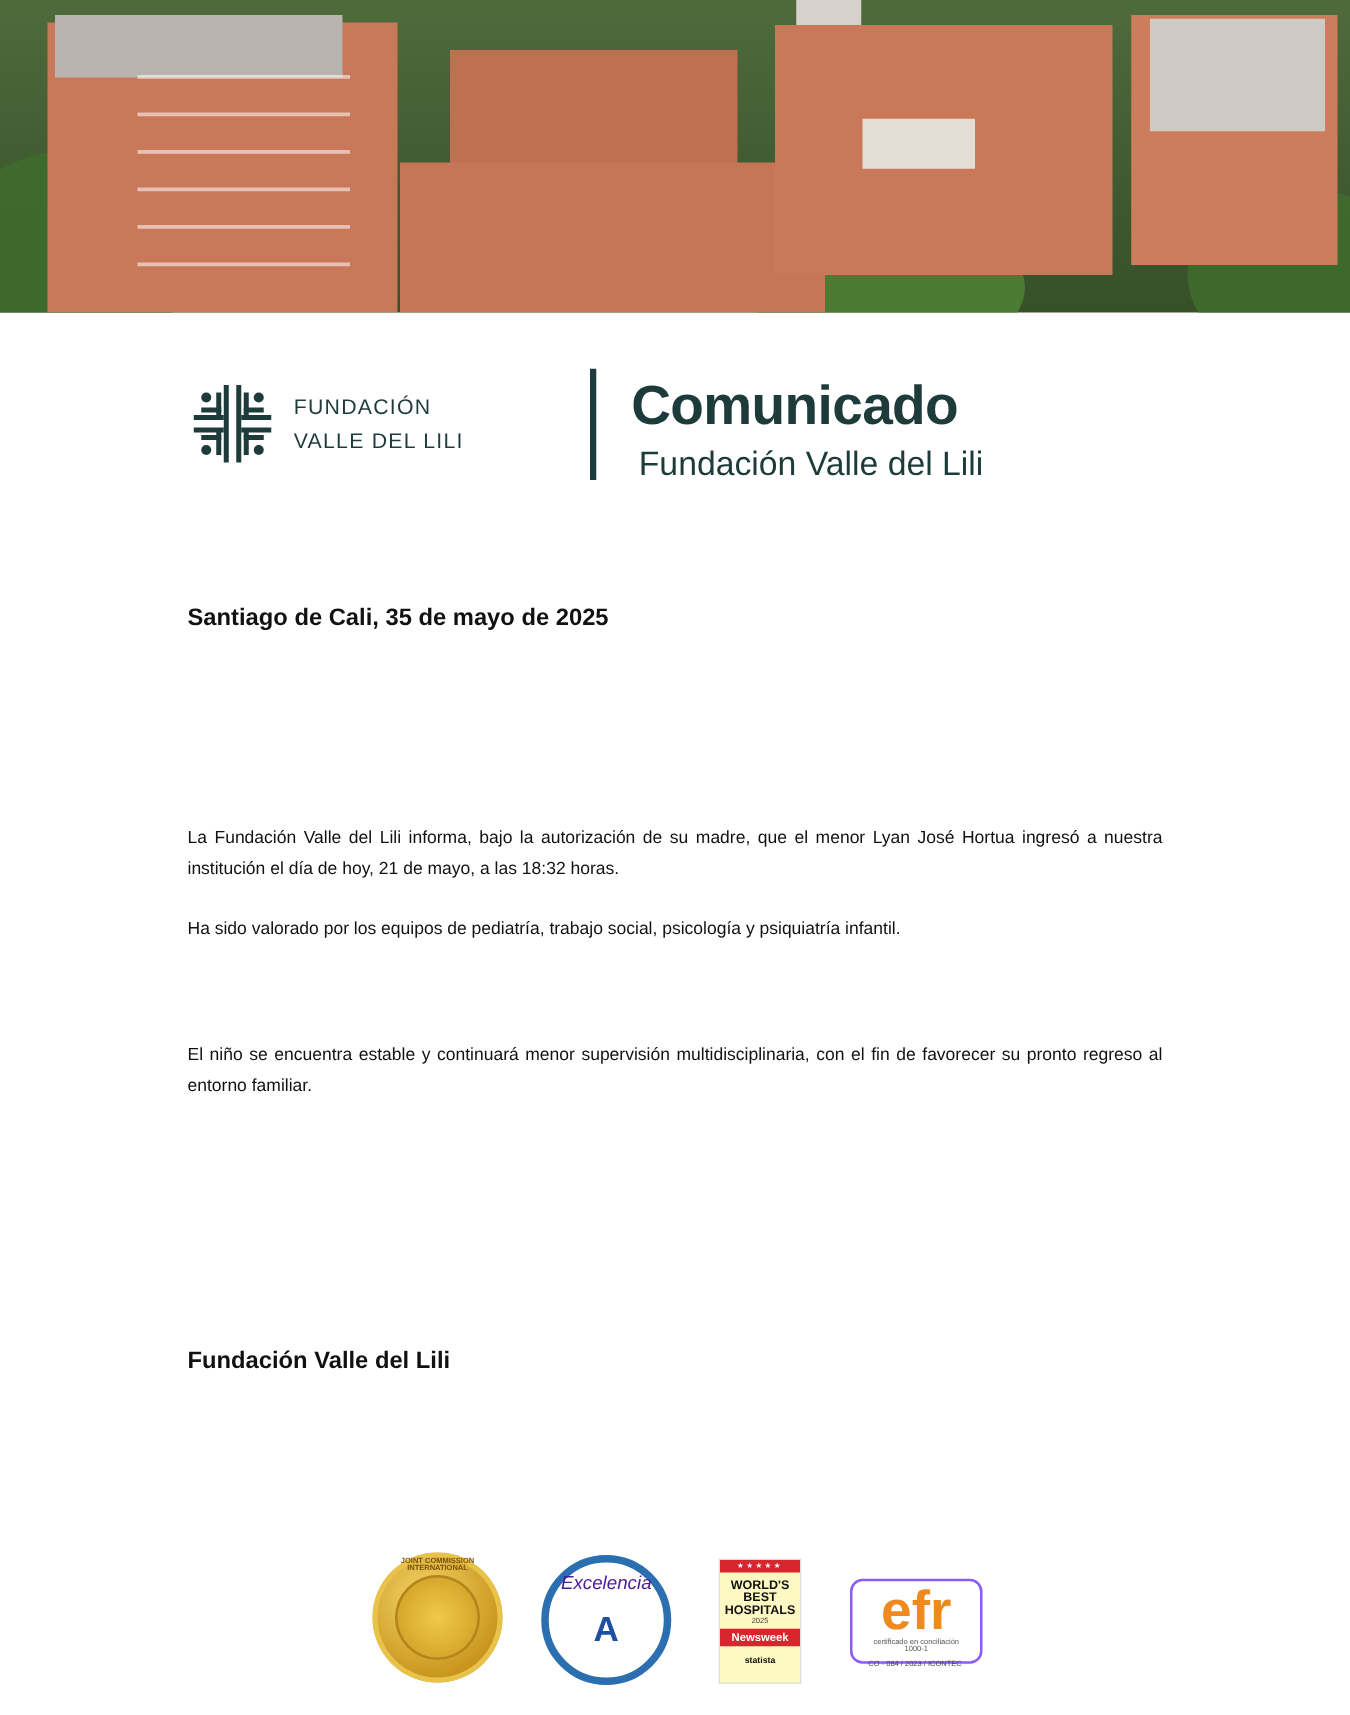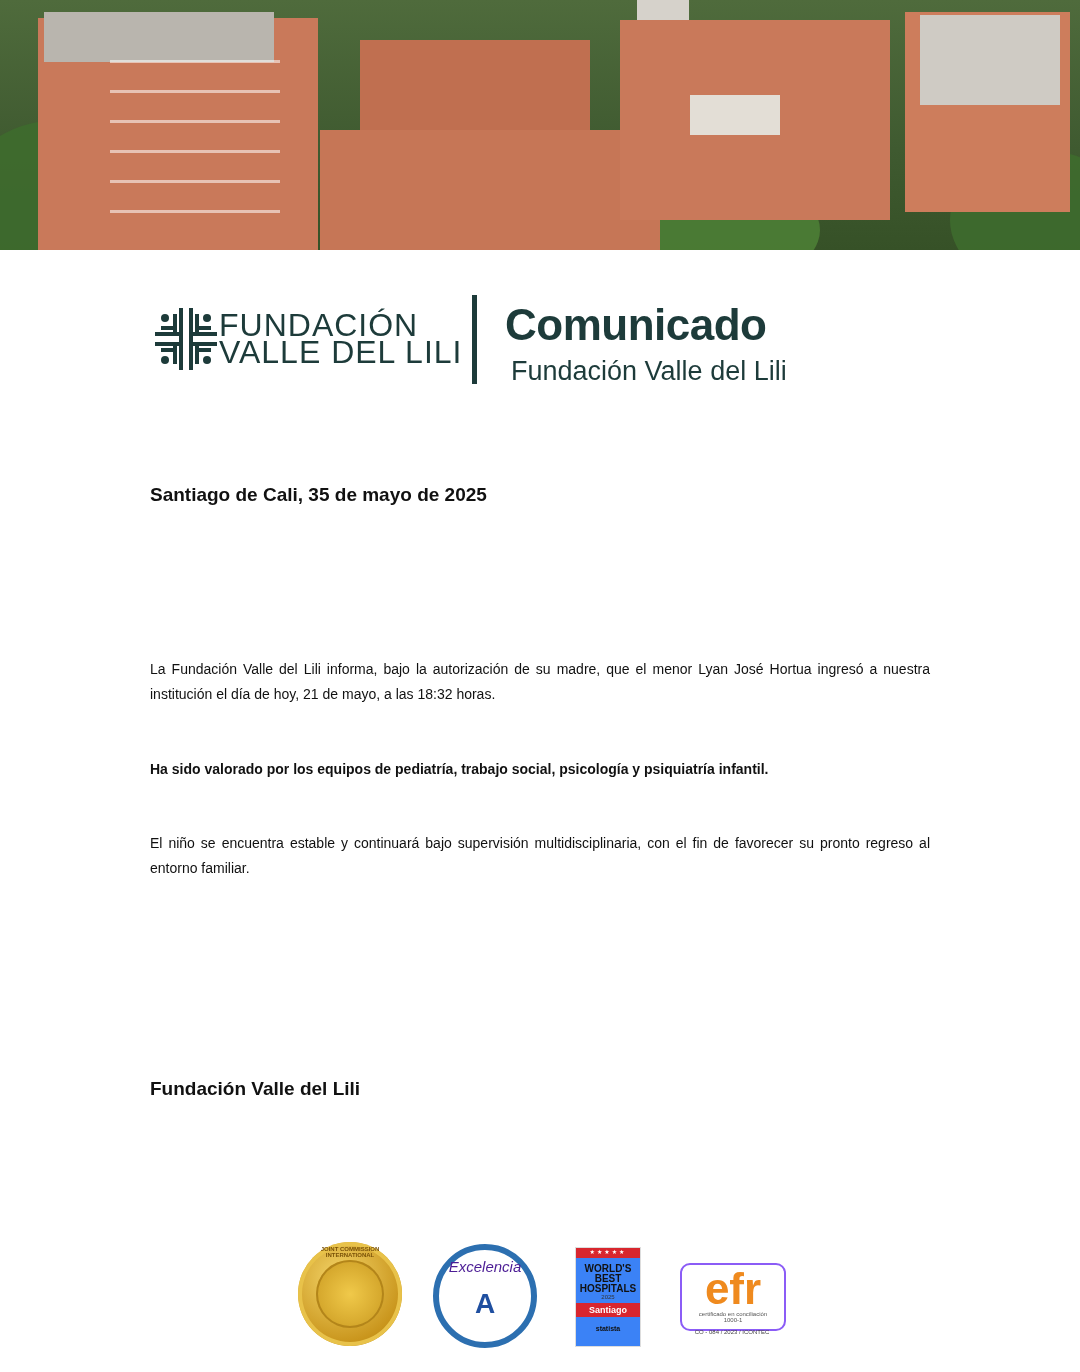--- a/index.html
+++ b/index.html
@@ -13,39 +13,39 @@
       background: linear-gradient(180deg, #4f6b3c 0%, #3f5a30 60%, #365127 100%);
     }
     .hero .blob { position: absolute; border-radius: 50%; background: #3e6b2e; opacity: .9; }
     .hero .b { position: absolute; background: #c9795a; }
     .hero .roof { position: absolute; background: #b9b5ae; }
     .hero .stripe { position: absolute; left: 0; right: 0; height: 3px; background: rgba(255,255,255,.55); }
     .hero .grey { position: absolute; background: #d6d2cb; }
     
     .brand { position: absolute; left: 153px; top: 306px; display: flex; align-items: center; }
     .logo-mark { width: 66px; height: 66px; }
-    .brand-text { margin-left: 0; color: #1d3b3a; font-size: 32px; letter-spacing: 1px; line-height: 27px; }
+    .brand-text { margin-left: 16px; color: #1d3b3a; font-size: 17px; letter-spacing: 1px; line-height: 27px; }
     .divider { position: absolute; left: 472px; top: 295px; width: 5px; height: 89px; background: #1d3b3a; }
     .com-title { position: absolute; left: 505px; top: 300px; font-size: 44px; font-weight: 700; color: #1d3b3a; letter-spacing: -.5px; }
     .com-sub { position: absolute; left: 511px; top: 356px; font-size: 27px; color: #1d3b3a; }
     
     .date { position: absolute; left: 150px; top: 484px; font-size: 19px; font-weight: 700; }
     .para { position: absolute; left: 150px; width: 780px; font-size: 14px; line-height: 24.5px; text-align: justify; margin: 0; }
-    .p1 { top: 657px; } .p2 { top: 757px; font-weight: bold; } .p3 { top: 831px; }
+    .p1 { top: 657px; } .p2 { top: 730px; } .p3 { top: 831px; }
     .sig { position: absolute; left: 150px; top: 1077px; font-size: 19px; font-weight: 700; line-height: 24px; }
     
     .badge { position: absolute; }
     .jci { left: 298px; top: 1242px; width: 104px; height: 104px; border-radius: 50%;
       background: radial-gradient(circle at 40% 35%, #f4d56a, #c9951c 70%, #a67612); box-shadow: inset 0 0 0 4px #e8c24a; }
     .jci .inner { position: absolute; left: 18px; top: 18px; width: 68px; height: 68px; border-radius: 50%; background: radial-gradient(circle, #f0c94a, #c8971e); box-shadow: inset 0 0 0 2px #b3851a; }
     .jci .ring { position: absolute; width: 100%; top: 4px; text-align: center; font-size: 6px; color: #7a5208; font-weight: 700; }
     .exc { left: 433px; top: 1244px; width: 104px; height: 104px; border-radius: 50%; background: #fff; border: 6px solid #2c6fb0; box-sizing: border-box; }
     .exc .t { position: absolute; top: 8px; width: 100%; text-align: center; color: #4c1d95; font-size: 15px; font-style: italic; }
     .exc .a { position: absolute; top: 38px; width: 100%; text-align: center; color: #1f4fa0; font-size: 28px; font-weight: 700; }
-    .wbh { left: 575px; top: 1247px; width: 64px; height: 98px; background: #3b82f6; border: 1px solid #ddd; }
+    .wbh { left: 575px; top: 1247px; width: 64px; height: 98px; background: #fef9c3; border: 1px solid #ddd; }
     .wbh .top { background: #d8262e; height: 10px; color: #fff; font-size: 6px; text-align: center; letter-spacing: 2px; }
     .wbh .t { font-size: 10px; font-weight: 700; text-align: center; line-height: 10px; margin-top: 6px; color: #111; }
     .wbh .y { font-size: 6px; text-align: center; color: #333; }
     .wbh .nw { background: #d8262e; color: #fff; font-size: 9px; font-weight: 700; text-align: center; margin-top: 3px; padding: 2px 0; }
     .wbh .st { font-size: 7px; text-align: center; font-weight: 700; margin-top: 8px; }
     .efr { left: 680px; top: 1263px; width: 102px; height: 64px; border: 2px solid #8b5cf6; border-radius: 10px; background: #fff; }
     .efr .t { text-align: center; color: #ef8a1e; font-size: 44px; font-weight: 700; line-height: 44px; margin-top: 2px; }
     .efr .s { text-align: center; font-size: 6px; color: #555; }
     .efr-code { position: absolute; left: 680px; top: 1329px; width: 104px; text-align: center; font-size: 6px; color: #444; }
   </style>
@@ -101,39 +101,39 @@
     <div>VALLE DEL LILI</div>
   </div>
 </div>
 <div class="divider"></div>
 <div class="com-title">Comunicado</div>
 <div class="com-sub">Fundación Valle del Lili</div>
 
 <div class="date">Santiago de Cali, 35 de mayo de 2025</div>
 <p class="para p1">La Fundación Valle del Lili informa, bajo la autorización de su madre, que el menor Lyan José Hortua ingresó a nuestra institución el día de hoy, 21 de mayo, a las 18:32 horas.</p>
 <p class="para p2">Ha sido valorado por los equipos de pediatría, trabajo social, psicología y psiquiatría infantil.</p>
-<p class="para p3">El niño se encuentra estable y continuará bajo supervisión multidisciplinaria, con el fin de favorecer su pronto regreso al entorno familiar.</p>
+<p class="para p3">El niño se encuentra estable y continuará menor supervisión multidisciplinaria, con el fin de favorecer su pronto regreso al entorno familiar.</p>
 
 <div class="sig">
   <div>Fundación Valle del Lili</div>
 </div>
 
 <div class="badge jci">
   <div class="ring">JOINT COMMISSION INTERNATIONAL</div>
   <div class="inner"></div>
 </div>
 <div class="badge exc">
   <div class="t">Excelencia</div>
   <div class="a">A</div>
 </div>
 <div class="badge wbh">
   <div class="top">★★★★★</div>
   <div class="t">WORLD'S BEST HOSPITALS</div>
   <div class="y">2025</div>
-  <div class="nw">Santiago</div>
+  <div class="nw">Newsweek</div>
   <div class="st">statista</div>
 </div>
 <div class="badge efr">
   <div class="t">efr</div>
   <div class="s">certificado en conciliación</div>
   <div class="s">1000-1</div>
 </div>
 <div class="efr-code">CO - 084 / 2023 / ICONTEC</div>
 
 </body></html>

